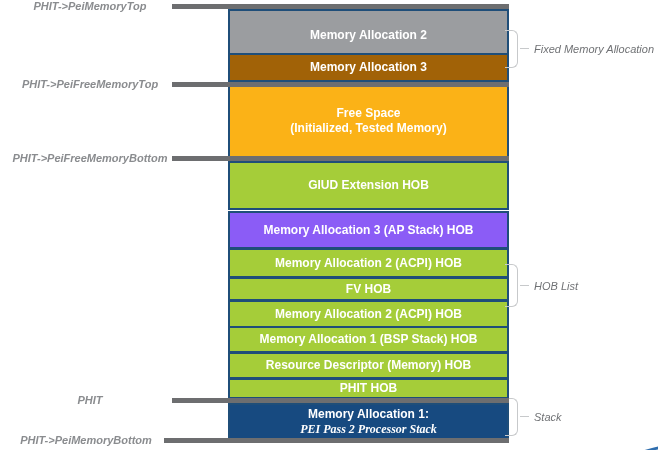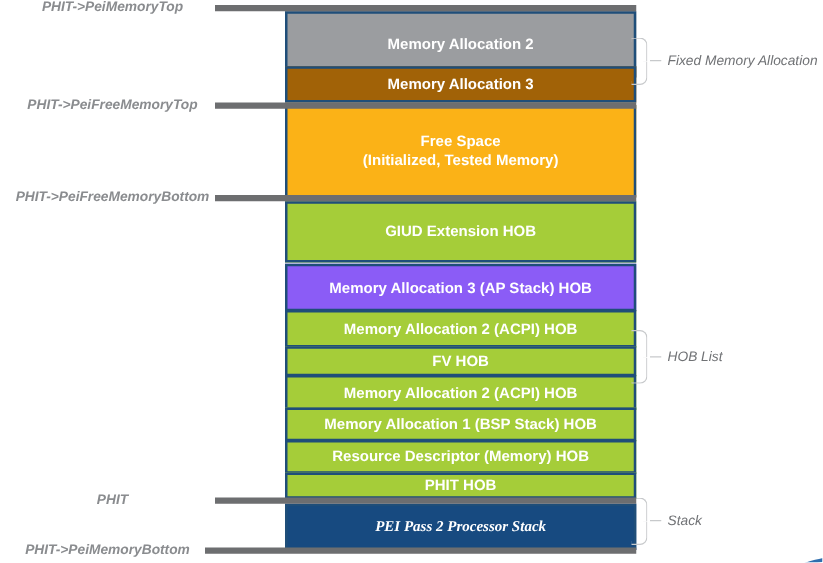--- a/index.html
+++ b/index.html
@@ -103,20 +103,21 @@
   <div class="block" style="top: 326px; height: 27px; background: rgb(165, 205, 57);">
     <span>Memory Allocation 1 (BSP Stack) HOB</span>
   </div>
   <div class="block" style="top: 352px; height: 27px; background: rgb(165, 205, 57);">
     <span>Resource Descriptor (Memory) HOB</span>
   </div>
   <div class="block" style="top: 378px; height: 21px; background: rgb(165, 205, 57);">
     <span>PHIT HOB</span>
   </div>
   <div class="block" style="top: 403px; height: 37px; background: rgb(23, 74, 128);">
+    <span>Memory Allocation 1:</span>
     <span class="line2 italic">PEI Pass 2 Processor Stack</span>
   </div>
 
   <div class="brace-wrap" style="top:30px;height:38px;text-align:right;">
     <div class="brace-half top"></div>
     <div class="brace-half bottom"></div>
     <div class="brace-tick"></div>
     <span class="ann-label">Fixed Memory Allocation</span>
   </div>
   <div class="brace-wrap" style="top:228px;height:43px;margin-top:36px;">

